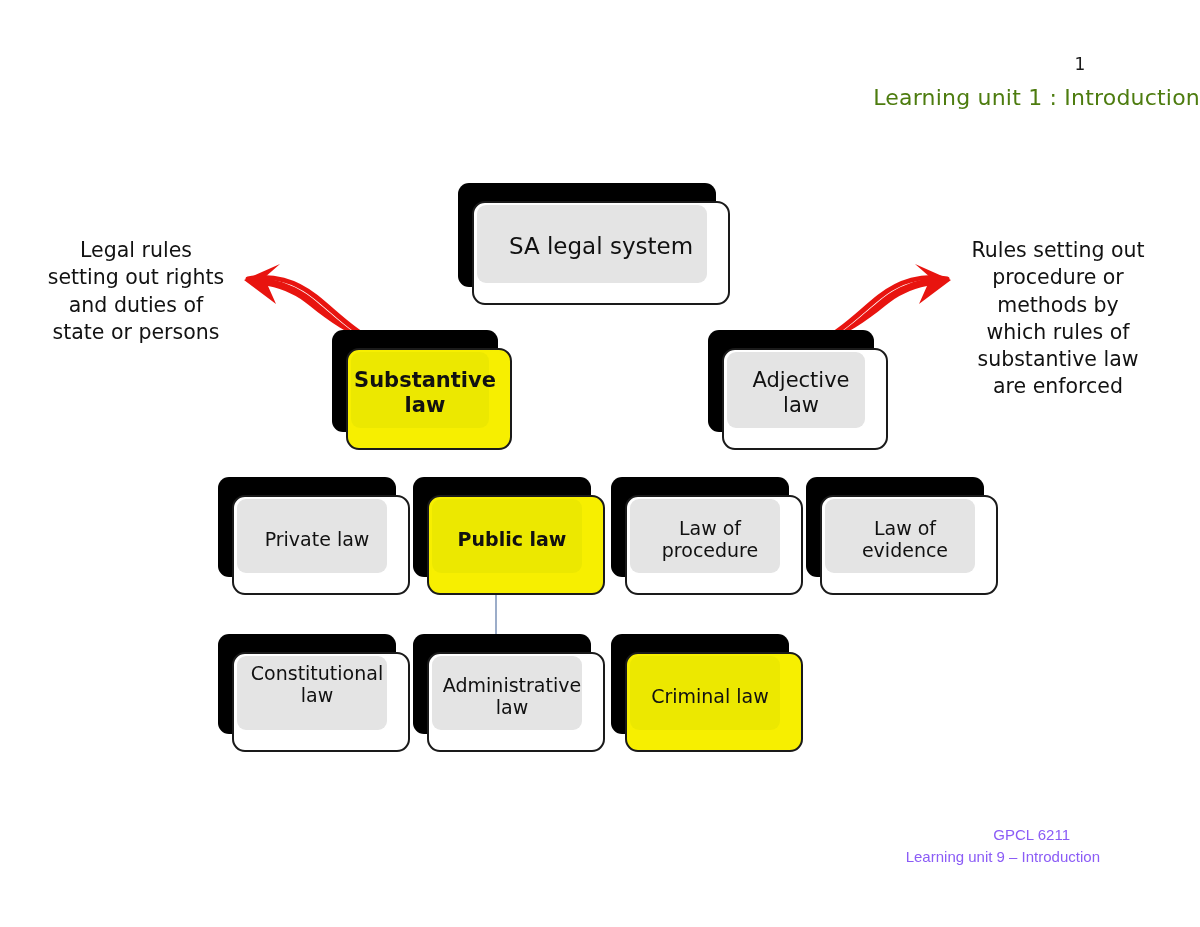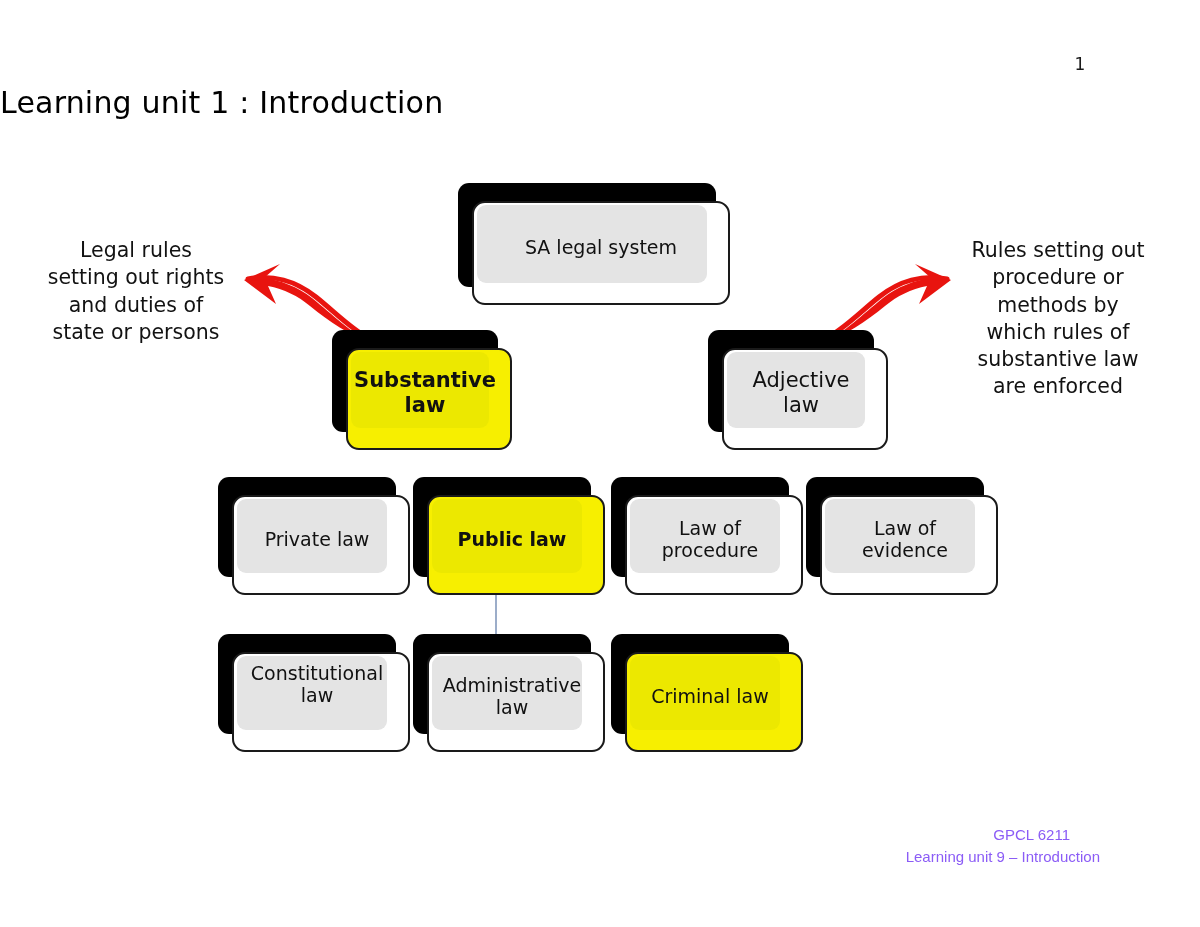--- a/index.html
+++ b/index.html
@@ -34,26 +34,26 @@
     font-family: "DejaVu Sans", sans-serif;
     color: #1a1a1a;
   }
 
   
   .slide-title {
     position: absolute;
     left: 0px;
     top: 85px;
     width: 1200px;
-    text-align: left;
-    font-size: 30px;
+    text-align: right;
+    font-size: 22px;
     font-family: "DejaVu Sans", sans-serif;
     font-weight: 400;
     letter-spacing: 0.2px;
-    color: #000000;
+    color: #4d7c0f;
   }
 
   
   .node {
     position: absolute;
   }
   .node .shadow {
     position: absolute;
     left: 0;
     top: 0;
@@ -90,21 +90,21 @@
     text-align: center;
     line-height: 1.18;
     font-family: "DejaVu Sans", sans-serif;
     color: #111111;
     white-space: pre-line;
     padding: 0 6px;
     box-sizing: border-box;
   }
 
   
-  .node.top .label      { font-size: 19px; }
+  .node.top .label      { font-size: 23px; }
   .node.level2 .label   { font-size: 21px; }
   .node.level3 .label   { font-size: 19px; }
   .node.bold .label     { font-weight: 700; }
 
   
   .side-text {
     position: absolute;
     text-align: center;
     font-size: 20.5px;
     line-height: 1.33;

